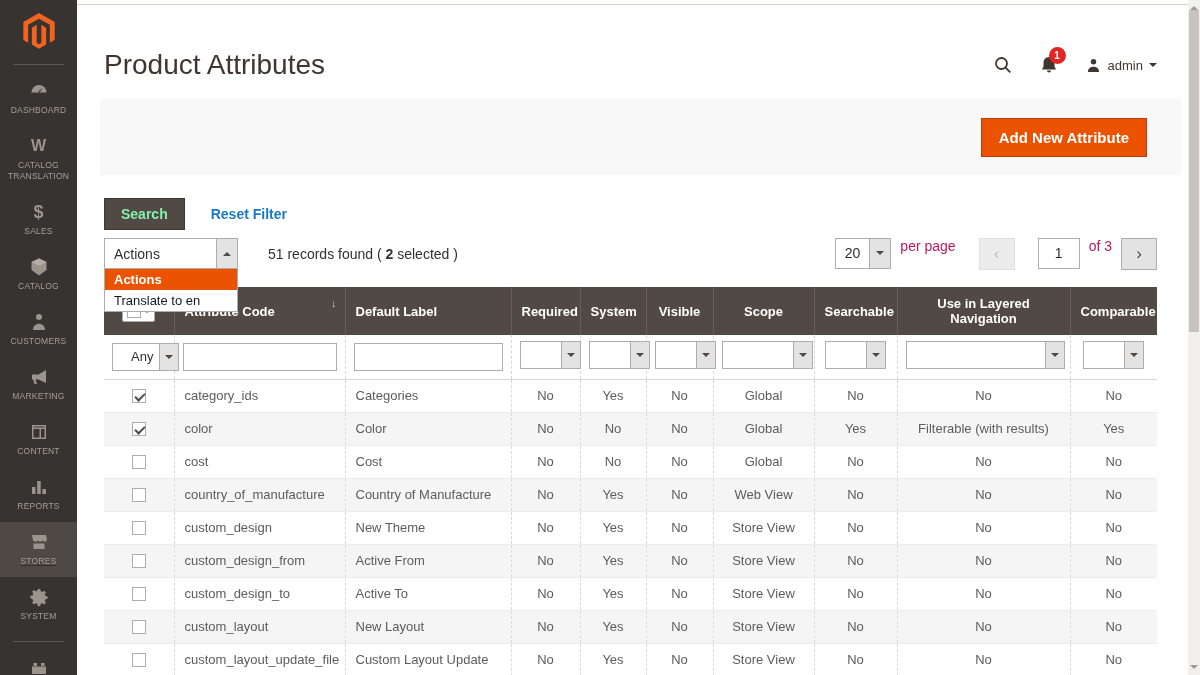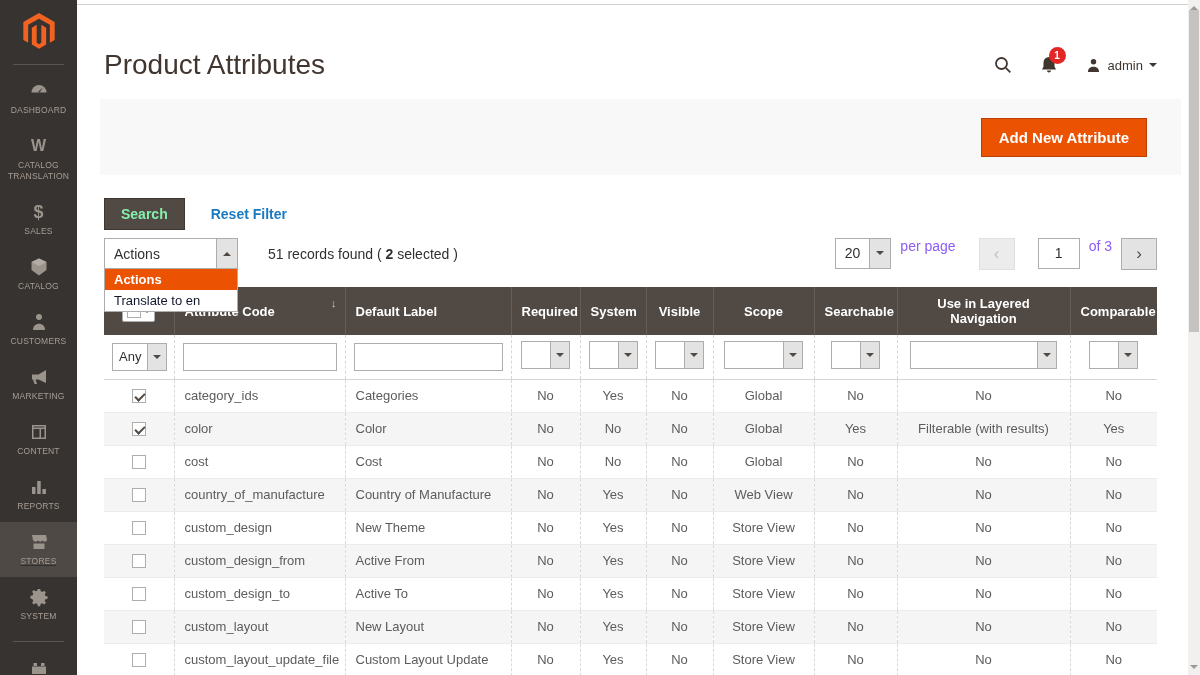--- a/index.html
+++ b/index.html
@@ -61,21 +61,21 @@
   .actions-wrap .msel { width:134px; justify-content:space-between; }
   .actions-menu { position:absolute; top:31px; left:0; width:134px; z-index:40;
                   background:#fff; border:1px solid #adadad; border-top:none; }
   .menu-item { font-size:13px; padding:3px 9px; color:#0f172a; cursor:pointer; }
   .menu-item.hot { background:#eb5202; color:#fff; font-weight:bold; }
 
   .records { font-size:14px; color:#303030; margin-left:30px; }
   .records b { font-weight:bold; }
 
   .pager { margin-left:auto; display:flex; align-items:flex-start; gap:9px; }
-  .pager .label { font-size:14px; color:#8b5cf6; }
+  .pager .label { font-size:14px; color:#be185d; }
   .page-btn { width:36px; height:32px; display:flex; align-items:center; justify-content:center;
               font-size:17px; cursor:pointer; border:1px solid #adadad; background:#e3e3e3; color:#514943;
               font-family:inherit; }
   .page-btn.disabled { background:#ececec; border-color:#e0e0e0; color:#c0c0c0; cursor:default; }
   .page-input { width:42px; height:31px; border:1px solid #adadad; text-align:center; font-size:14px;
                 color:#303030; font-family:inherit; margin-left:14px; }
   .gap-r { margin-right:14px; }
 
   
   .grid-area { padding:18px 31px 0 27px; }
@@ -93,21 +93,21 @@
   .cb { width:14px; height:14px; border:1px solid #adadad; background:#fff; display:inline-block;
         position:relative; cursor:pointer; vertical-align:middle; }
   .cb.on::after { content:""; position:absolute; left:2px; top:3px; width:8px; height:4px;
                   border-left:2px solid #514943; border-bottom:2px solid #514943; transform:rotate(-45deg); }
 
   tr.filter-row td { background:#fff; padding:6px 8px; border-left:1px dashed #d6d6d6;
                      border-bottom:1px solid #d6d6d6; text-align:center; height:44px; }
   tr.filter-row td:first-child { border-left:none; }
   .flt-input { width:100%; height:28px; border:1px solid #adadad; font-size:13px; padding:0 6px;
                font-family:inherit; color:#303030; }
-  tr.filter-row .msel { height:28px; }
+  tr.filter-row .msel { height:28px;padding-left:12px; }
   tr.filter-row .msel .val { font-size:13px; padding:0 6px; }
   tr.filter-row .msel .car { width:19px; }
   .w-any .val { min-width:32px; }
   .w-s  .val { min-width:28px; }
   .w-m  .val { min-width:58px; }
   .w-l  .val { min-width:126px; }
 
   tbody td { font-size:13px; color:#5c5c5c; padding:8px 10px; text-align:center; height:33px;
              border-left:1px dashed #d9d9d9; border-bottom:1px solid #ececec; overflow:hidden; white-space:nowrap; }
   tbody td:first-child { border-left:none; }

